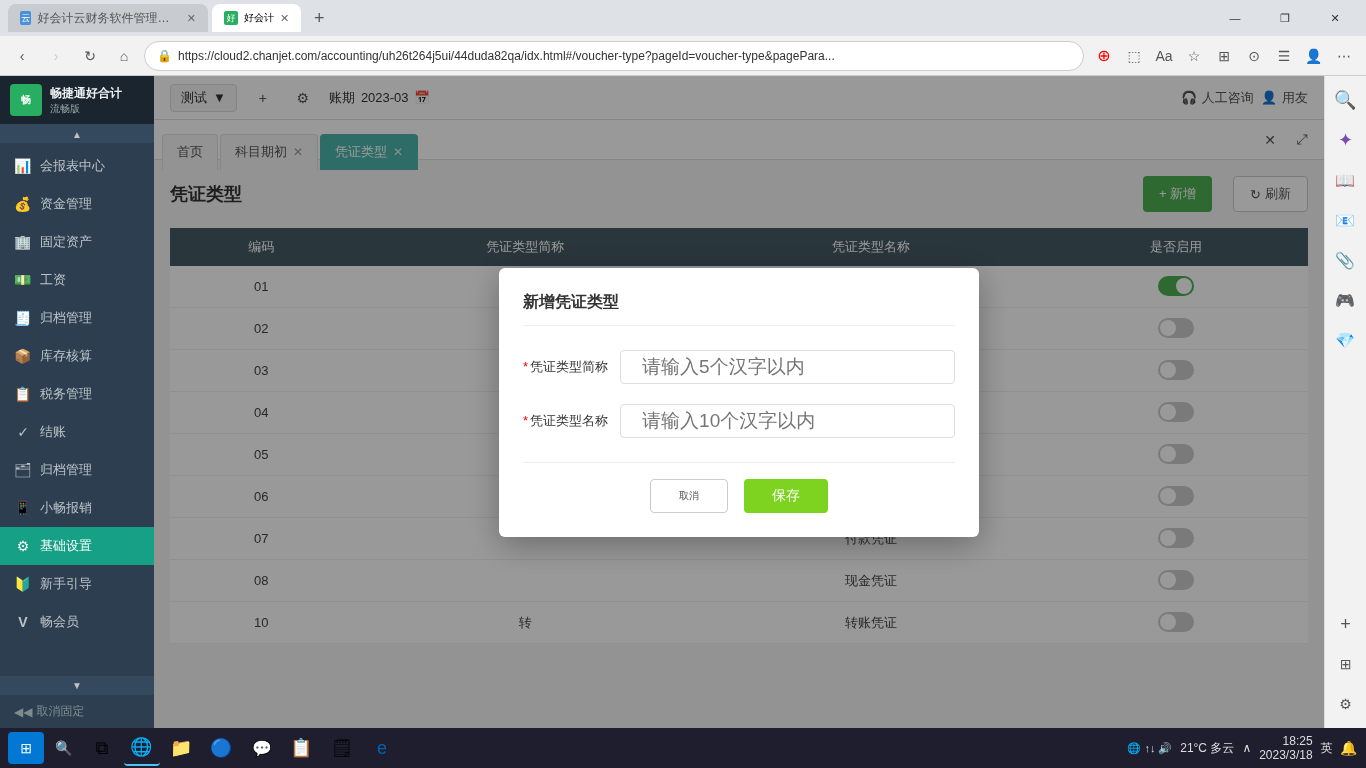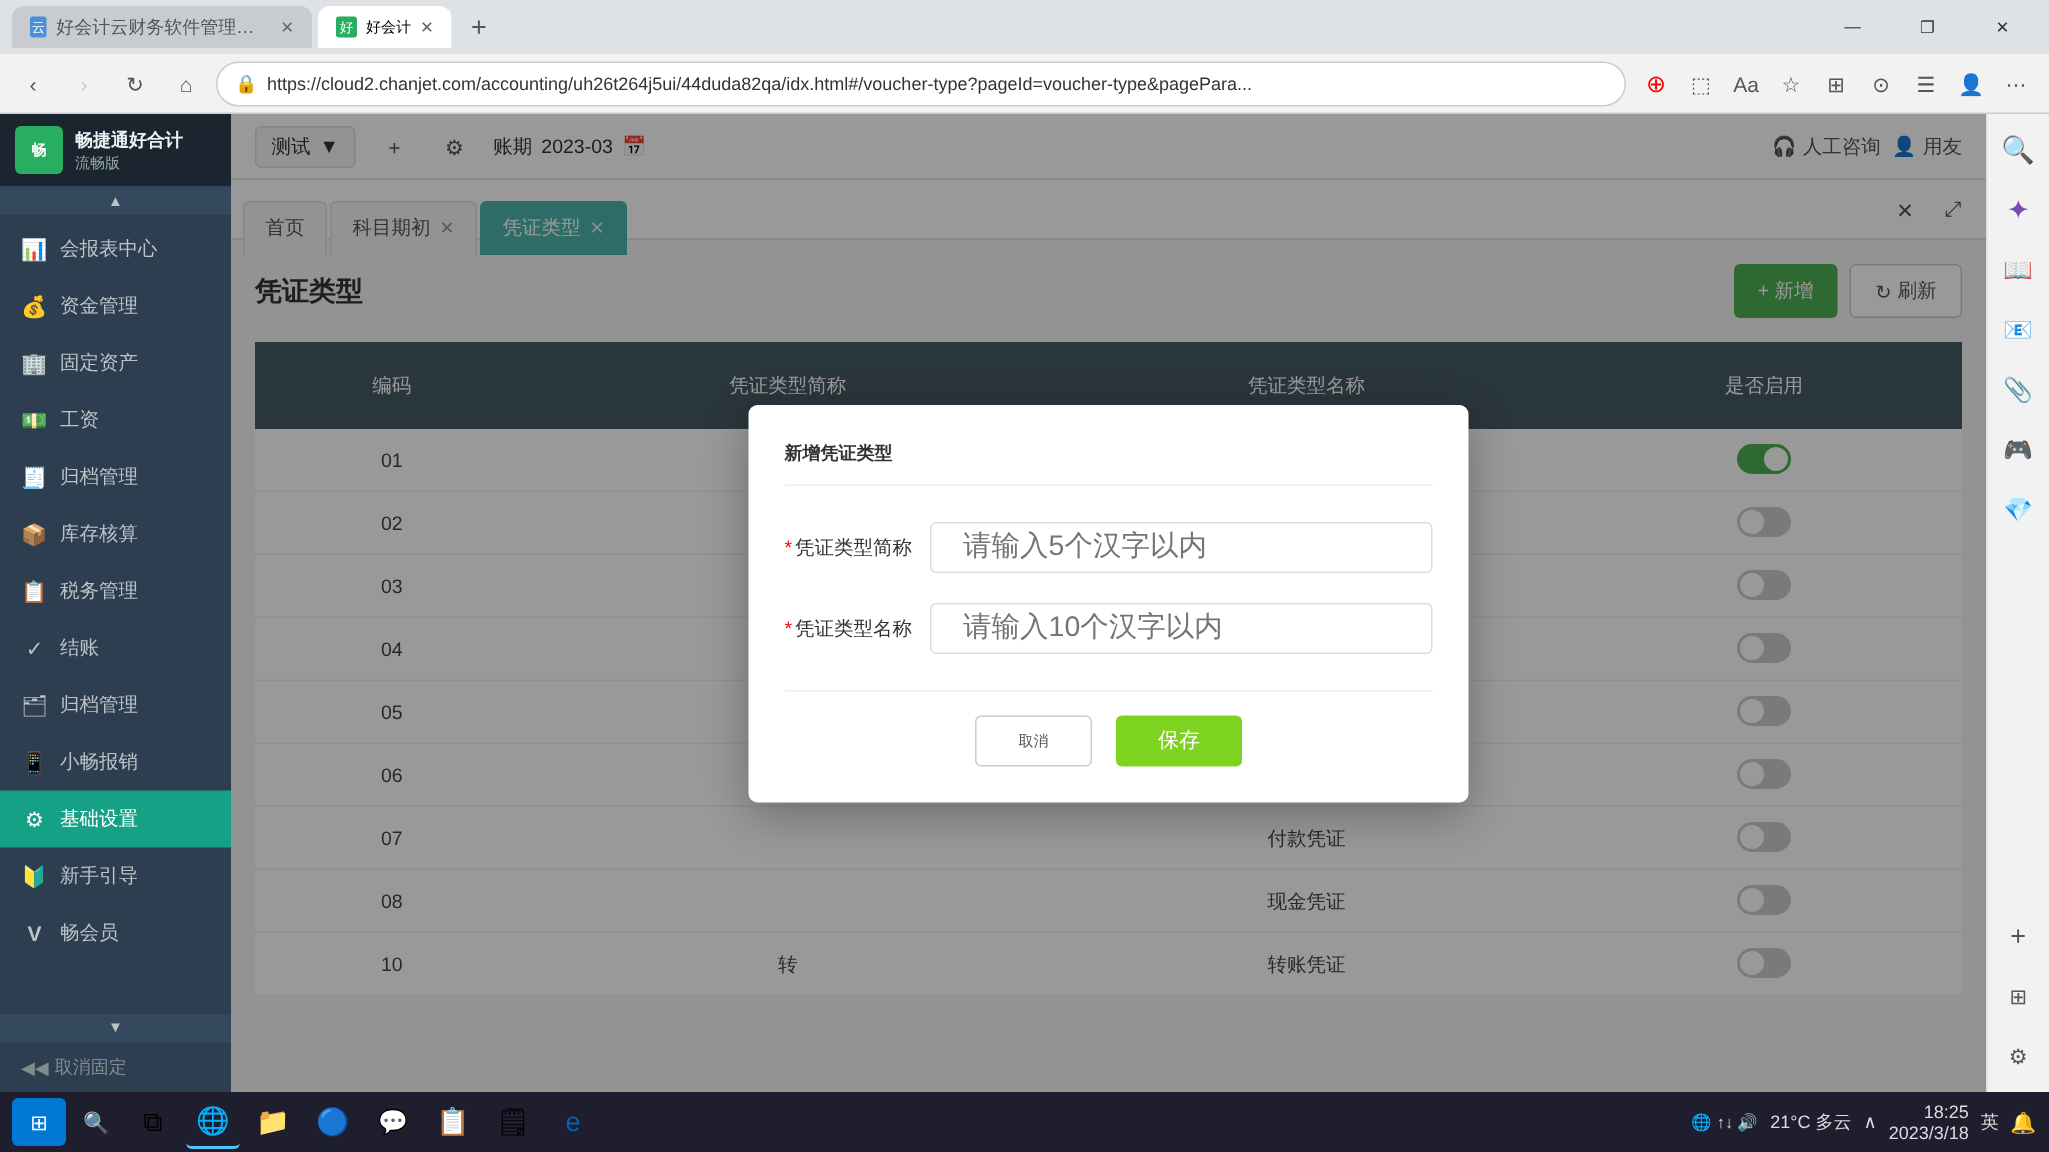--- a/index.html
+++ b/index.html
@@ -54,35 +54,35 @@
     .tab.inactive { background: #f5f5f5; color: #555; border-color: #e0e0e0; }
     .tab-close { color: rgba(255,255,255,0.8); font-size: 12px; cursor: pointer; }
     .tab.inactive .tab-close { color: #999; }
     .tabs-actions { margin-left: auto; display: flex; gap: 4px; }
     .tabs-action-btn { width: 28px; height: 28px; display: flex; align-items: center; justify-content: center; border-radius: 4px; cursor: pointer; color: #555; font-size: 14px; }
 
     
     .page-content { flex: 1; padding: 16px; overflow-y: auto; }
     .page-title-bar { display: flex; align-items: center; justify-content: space-between; margin-bottom: 16px; }
     .page-title { font-size: 18px; font-weight: bold; color: #333; }
-    .page-actions { display: flex; gap: 8px; }
+    .page-actions { display: flex; gap: 21px; }
     .btn-primary { background: #4caf50; color: white; border: none; border-radius: 4px; padding: 8px 16px; cursor: pointer; font-size: 13px; display: flex; align-items: center; gap: 4px; }
     .btn-secondary { background: white; color: #555; border: 1px solid #ccc; border-radius: 4px; padding: 8px 16px; cursor: pointer; font-size: 13px; display: flex; align-items: center; gap: 4px; }
 
     
     .data-table { width: 100%; border-collapse: collapse; background: white; }
     .data-table thead { background: #455a64; color: white; }
-    .data-table th { padding: 20px 16px; text-align: center; font-size: 13px; font-weight: normal; }
+    .data-table th { padding: 10px 16px; text-align: center; font-size: 13px; font-weight: normal; }
     .data-table td { padding: 10px 16px; text-align: center; font-size: 13px; border-bottom: 1px solid #f0f0f0; color: #444; }
     .toggle { width: 36px; height: 20px; border-radius: 10px; display: inline-flex; align-items: center; cursor: pointer; position: relative; }
     .toggle.on { background: #4caf50; justify-content: flex-end; padding-right: 2px; }
     .toggle.off { background: #ccc; justify-content: flex-start; padding-left: 2px; }
     .toggle-knob { width: 16px; height: 16px; border-radius: 50%; background: white; }
     .dialog { background: white; border-radius: 6px; width: 480px; padding: 24px; box-shadow: 0 8px 32px rgba(0,0,0,0.3); }
-    .dialog-title { font-size: 12px; font-weight: bold; color: #333; margin-bottom: 24px; padding-bottom: 12px; border-bottom: 1px solid #eee; }
+    .dialog-title { font-size: 16px; font-weight: bold; color: #333; margin-bottom: 24px; padding-bottom: 12px; border-bottom: 1px solid #eee; }
     .dialog-form { display: flex; flex-direction: column; gap: 20px; }
     .form-row { display: flex; align-items: center; gap: 12px; }
     .form-label { font-size: 13px; color: #333; white-space: nowrap; min-width: 80px; text-align: right; }
     .form-label::before { content: '*'; color: red; margin-right: 2px; }
     .form-input { flex: 1; height: 34px; border: 1px solid #ddd; border-radius: 4px; padding: 0 21px; font-size: 19px; color: #999; outline: none; }
     .dialog-footer { display: flex; justify-content: center; gap: 16px; margin-top: 24px; padding-top: 16px; border-top: 1px solid #eee; }
     .btn-cancel { background: white; color: #555; border: 1px solid #ccc; border-radius: 4px; padding: 8px 28px; cursor: pointer; font-size: 10px; }
     .btn-save { background: #7ed321; color: white; border: none; border-radius: 4px; padding: 8px 28px; cursor: pointer; font-size: 14px; }
 
     

